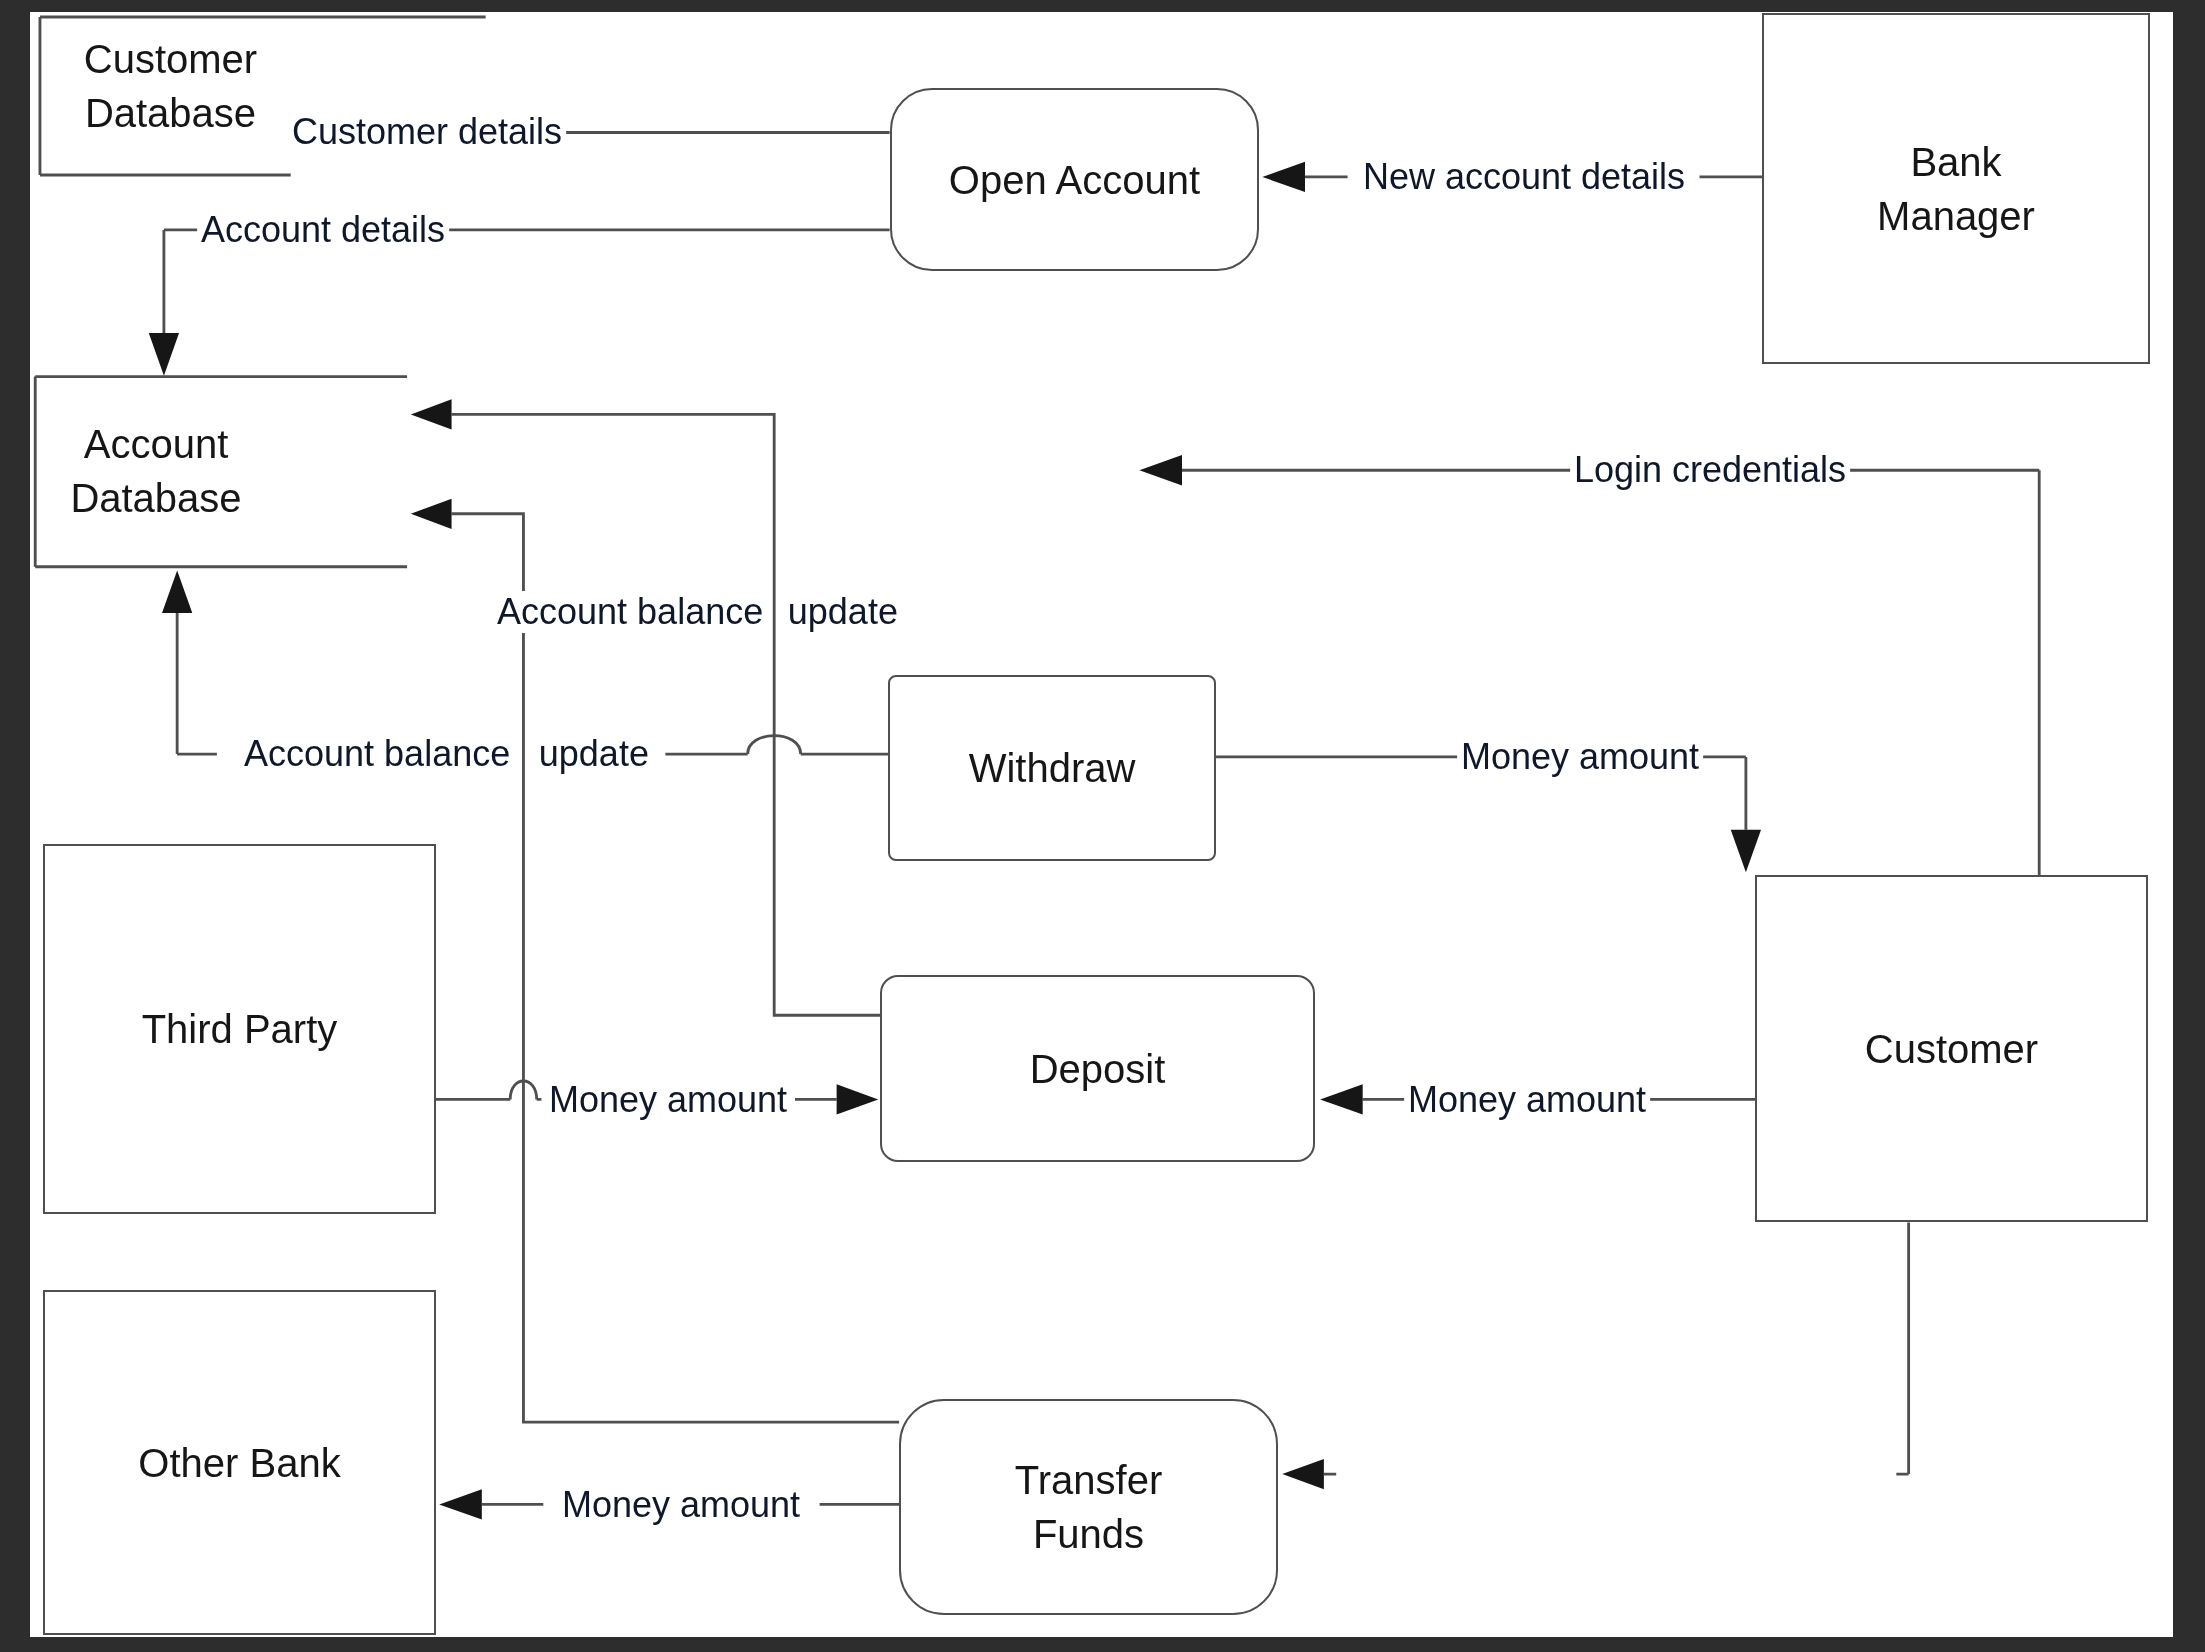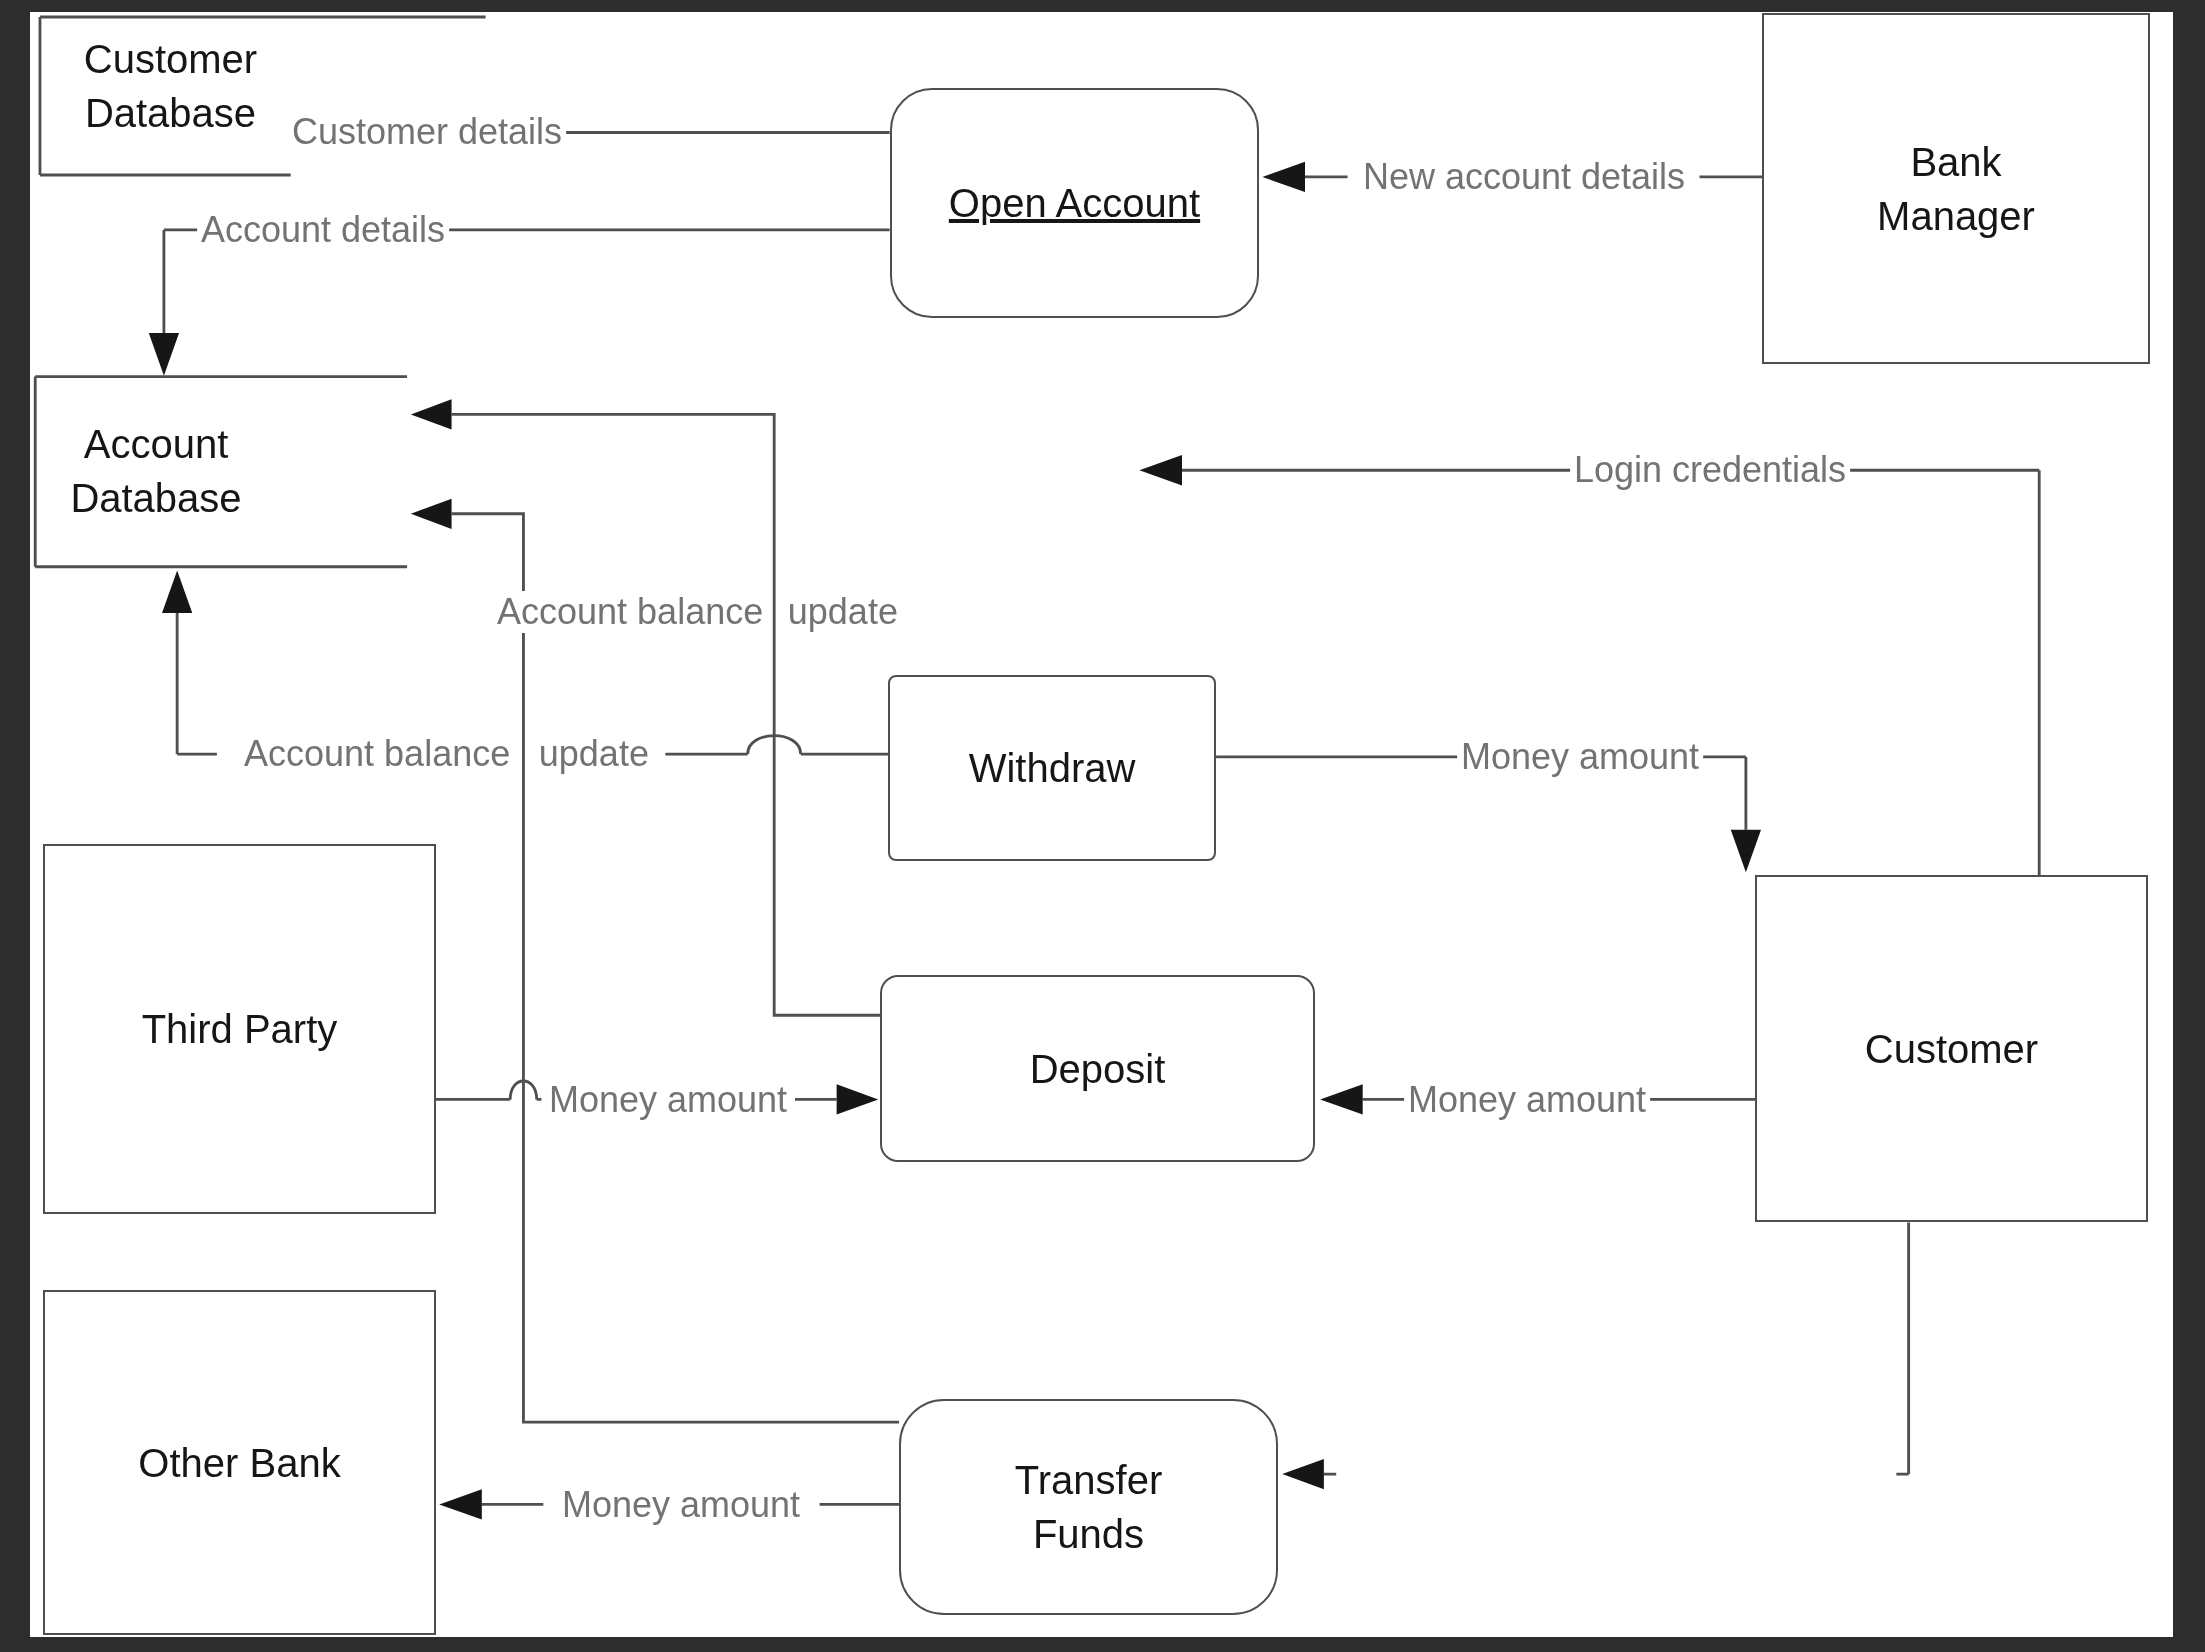--- a/index.html
+++ b/index.html
@@ -6,21 +6,21 @@
   #stage{position:relative;width:2205px;height:1652px;background:#2d2d2d;overflow:hidden;
          font-family:"Liberation Sans", sans-serif;}
   #canvas{position:absolute;left:30px;top:12.3px;width:2143px;height:1625px;background:#ffffff;}
   #wires{position:absolute;left:0;top:0;width:2205px;height:1652px;pointer-events:none;}
   .node{position:absolute;box-sizing:border-box;display:flex;align-items:center;justify-content:center;
         text-align:center;color:#161616;font-size:40px;line-height:1.35;white-space:pre-line;background:#ffffff;}
   .entity{border:2.8px solid #4f4f4f;}
   .process{border:2.8px solid #4f4f4f;}
   .storelabel{position:absolute;display:flex;align-items:center;justify-content:center;text-align:center;
         color:#161616;font-size:40px;line-height:1.35;white-space:pre-line;}
-  .flowlabel{position:absolute;transform:translate(-50%,-50%);color:#737373;font-size:36px;
+  .flowlabel{position:absolute;transform:translate(-50%,-50%);color:#0f172a;font-size:36px;
         white-space:nowrap;background:#ffffff;padding:0 3.8px;}
   .flowlabel.anchored{transform:translateY(-50%);}
 </style>
 </head>
 <body>
 
 <div id="stage">
   <div id="canvas"></div>
 
   <svg id="wires" viewBox="0 0 2330 1746">
@@ -74,21 +74,21 @@
 Database</div>
   <div class="storelabel" style="left:47px;top:405px;width:218px;height:132px;">Account
 Database</div>
 
   <div class="node entity" style="left:1762px;top:13.2px;width:388px;height:351px;">Bank
 Manager</div>
   <div class="node entity" style="left:1755px;top:875px;width:393px;height:347px;">Customer</div>
   <div class="node entity" style="left:43px;top:844px;width:393px;height:370px;">Third Party</div>
   <div class="node entity" style="left:43px;top:1290px;width:393px;height:345px;">Other Bank</div>
 
-  <div class="node process" style="left:890px;top:88px;width:369px;height:230px;border-radius:42px;text-decoration:underline;">Open Account</div>
+  <div class="node process" style="left:890px;top:88px;width:369px;height:183px;border-radius:42px;">Open Account</div>
   <div class="node process" style="left:888px;top:675px;width:328px;height:186px;border-radius:8px;">Withdraw</div>
   <div class="node process" style="left:880px;top:975px;width:435px;height:187px;border-radius:18px;">Deposit</div>
   <div class="node process" style="left:899px;top:1384px;width:379px;height:216px;border-radius:45px;margin-top:15px;">Transfer
 Funds</div>
 
   <div class="flowlabel" style="left:427px;top:132px;">Customer details</div>
   <div class="flowlabel" style="left:323px;top:230px;">Account details</div>
   <div class="flowlabel" style="left:1524px;top:177px;">New account details</div>
   <div class="flowlabel" style="left:1710px;top:470px;">Login credentials</div>
   <div class="flowlabel" style="left:1580px;top:757px;">Money amount</div>

